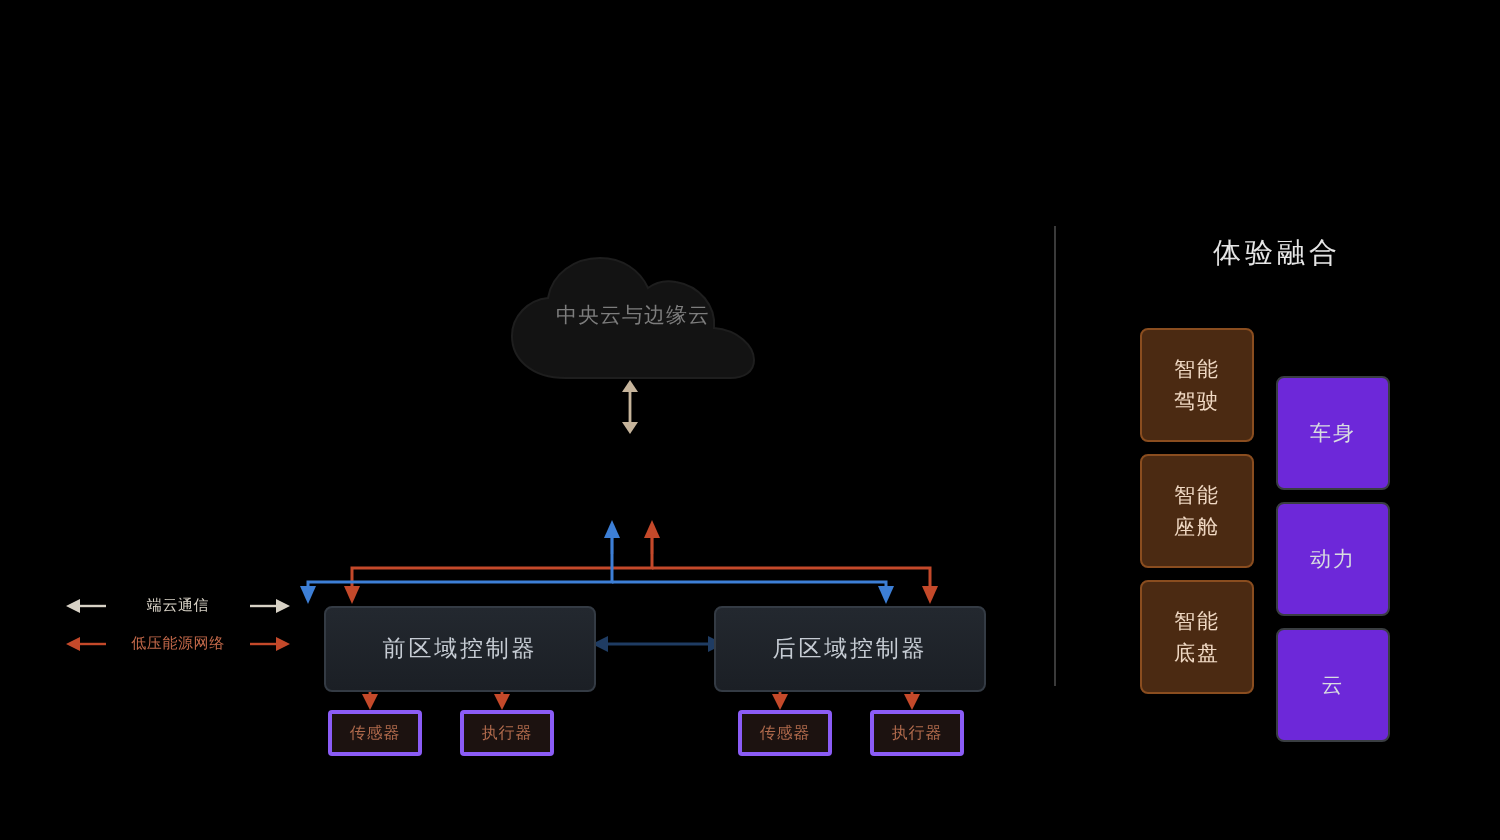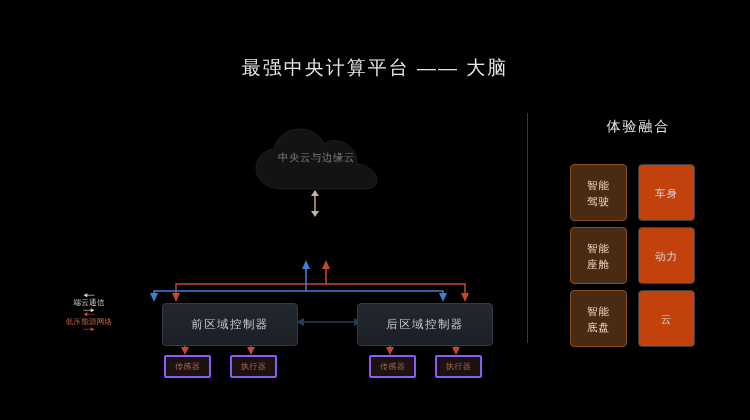--- a/index.html
+++ b/index.html
@@ -168,21 +168,20 @@
     left: 33px;
     top: 293px;
     width: 112px;
   }
   .legend-row {
     position: relative;
     height: 19px;
     display: flex;
     align-items: center;
     justify-content: space-between;
-    flex-direction: column;
   }
   .legend-row .lg-text {
     font-size: 7.5px;
     letter-spacing: 0.3px;
     white-space: nowrap;
   }
   .legend-row svg { display: block; }
 
   
   .exp-box {
@@ -197,37 +196,37 @@
     font-size: 10.5px;
     line-height: 16px;
     letter-spacing: 1px;
   }
   .exp-orange {
     background: #4b2a12;
     border: 1px solid #8a4d1f;
     color: #f0d9c4;
   }
   .exp-grey {
-    background: #c2410c;
+    background: #6d28d9;
     border: 1px solid #3a3e42;
     color: #d8dce0;
+    margin-top: 24px;
   }
   #exp-r0c0 { left: 570px; top: 164px; }
   #exp-r0c1 { left: 638px; top: 164px; }
   #exp-r1c0 { left: 570px; top: 227px; }
   #exp-r1c1 { left: 638px; top: 227px; }
   #exp-r2c0 { left: 570px; top: 290px; }
   #exp-r2c1 { left: 638px; top: 290px; }
 </style>
 </head>
 <body>
 
 <div id="stage">
 
-  <div id="title">最强中央计算平台 —— 大脑</div>
 
   <div id="divider"></div>
 
 
   <div id="right-heading">体验融合</div>
 
   <div id="cloud-wrap">
     <svg width="127" height="64" viewBox="0 0 127 64">
       <path d="M30 62
                C12 62 3 52 3 41

